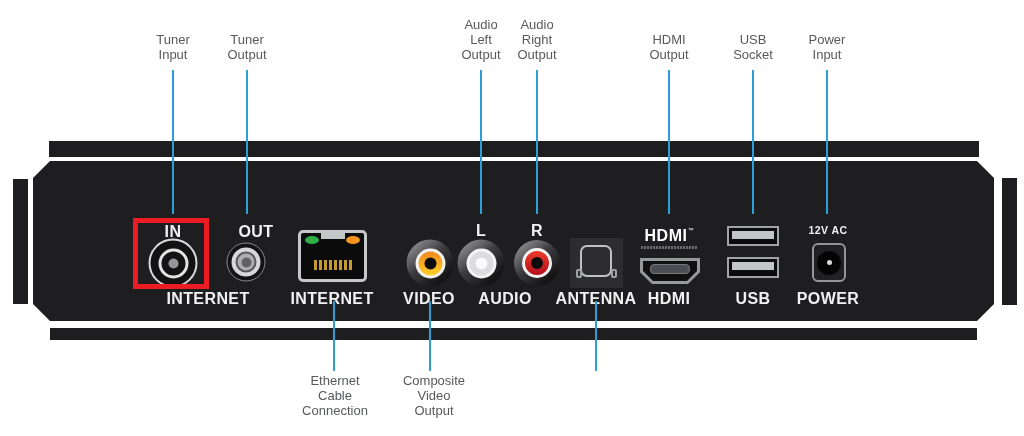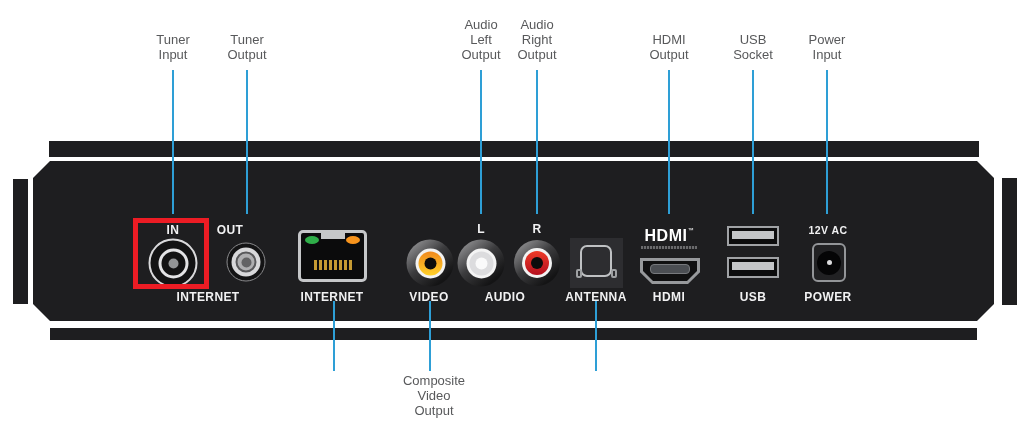--- a/index.html
+++ b/index.html
@@ -3,21 +3,21 @@
 <meta charset="utf-8">
 <style>
   html,body{margin:0;padding:0;background:#ffffff;}
   .stage{position:relative;width:1024px;height:436px;background:#ffffff;overflow:hidden;
          font-family:"Liberation Sans",sans-serif;}
   .abs{position:absolute;}
   .black{position:absolute;background:#1E1E20;}
   .callout{position:absolute;color:#58595B;font-size:13px;line-height:15px;text-align:center;
            white-space:pre-line;transform:translateX(-50%);}
   .vline{position:absolute;width:2px;background:#2E9FD6;transform:translateX(-50%);z-index:6;}
-  .port-label{position:absolute;color:#F1F1F2;font-weight:bold;font-size:12px;letter-spacing:.4px;
+  .port-label{position:absolute;color:#F1F1F2;font-weight:bold;font-size:16px;letter-spacing:.4px;
               transform:translateX(-50%);white-space:nowrap;z-index:4;}
   .conn{position:absolute;transform:translate(-50%,-50%);z-index:3;}
   .cc{position:absolute;inset:0;margin:auto;border-radius:50%;box-sizing:border-box;}
   .boxed{box-sizing:border-box;}
 </style>
 </head>
 <body>
 
 <div class="stage">
 
@@ -43,35 +43,38 @@
   <div class="vline" style="left:481px;top:70px;height:144px;"></div>
   <div class="vline" style="left:537px;top:70px;height:144px;"></div>
   <div class="vline" style="left:669px;top:70px;height:144px;"></div>
   <div class="vline" style="left:753px;top:70px;height:144px;"></div>
   <div class="vline" style="left:827px;top:70px;height:144px;"></div>
 
   <div class="vline" style="left:334px;top:301px;height:70px;"></div>
   <div class="vline" style="left:430px;top:301px;height:70px;"></div>
   <div class="vline" style="left:596px;top:301px;height:70px;"></div>
 
+  <div class="callout" style="left:335px;top:373px;">Ethernet
+Cable
+Connection</div>
   <div class="callout" style="left:434px;top:373px;">Composite
 Video
 Output</div>
 
   <div class="black" style="left:49px;top:141px;width:930px;height:16px;z-index:1;"></div>
   <div class="black" style="left:13px;top:179px;width:15px;height:125px;z-index:1;"></div>
   <div class="black" style="left:1002px;top:178px;width:15px;height:127px;z-index:1;"></div>
   <div class="black" style="left:50px;top:328px;width:927px;height:12px;z-index:1;"></div>
   <div class="black" style="left:33px;top:161px;width:961px;height:160px;z-index:2;
        clip-path:polygon(17px 0,calc(100% - 17px) 0,100% 17px,100% calc(100% - 17px),calc(100% - 17px) 100%,17px 100%,0 calc(100% - 17px),0 17px);"></div>
 
   <div class="abs boxed" style="left:133px;top:218px;width:76px;height:71px;border:5px solid #EC1C24;z-index:5;"></div>
 
   <div class="port-label" style="left:173px;top:223px;">IN</div>
-  <div class="port-label" style="left:230px;top:223px;">OUT</div>
+  <div class="port-label" style="left:256px;top:223px;">OUT</div>
 
   <div class="conn" style="left:173px;top:263px;width:49px;height:49px;">
     <div class="cc" style="width:49px;height:49px;background:#131314;border:2px solid #D9D9DB;"></div>
     <div class="cc" style="width:30px;height:30px;border:3px solid #E3E3E5;"></div>
     <div class="cc" style="width:10px;height:10px;background:#939597;"></div>
   </div>
 
   <div class="conn" style="left:246px;top:262px;width:39px;height:39px;">
     <div class="cc" style="width:39px;height:39px;background:#131314;border:1px solid #8A8A8C;"></div>
     <div class="cc" style="width:29px;height:29px;background:#D8D8DA;"></div>

